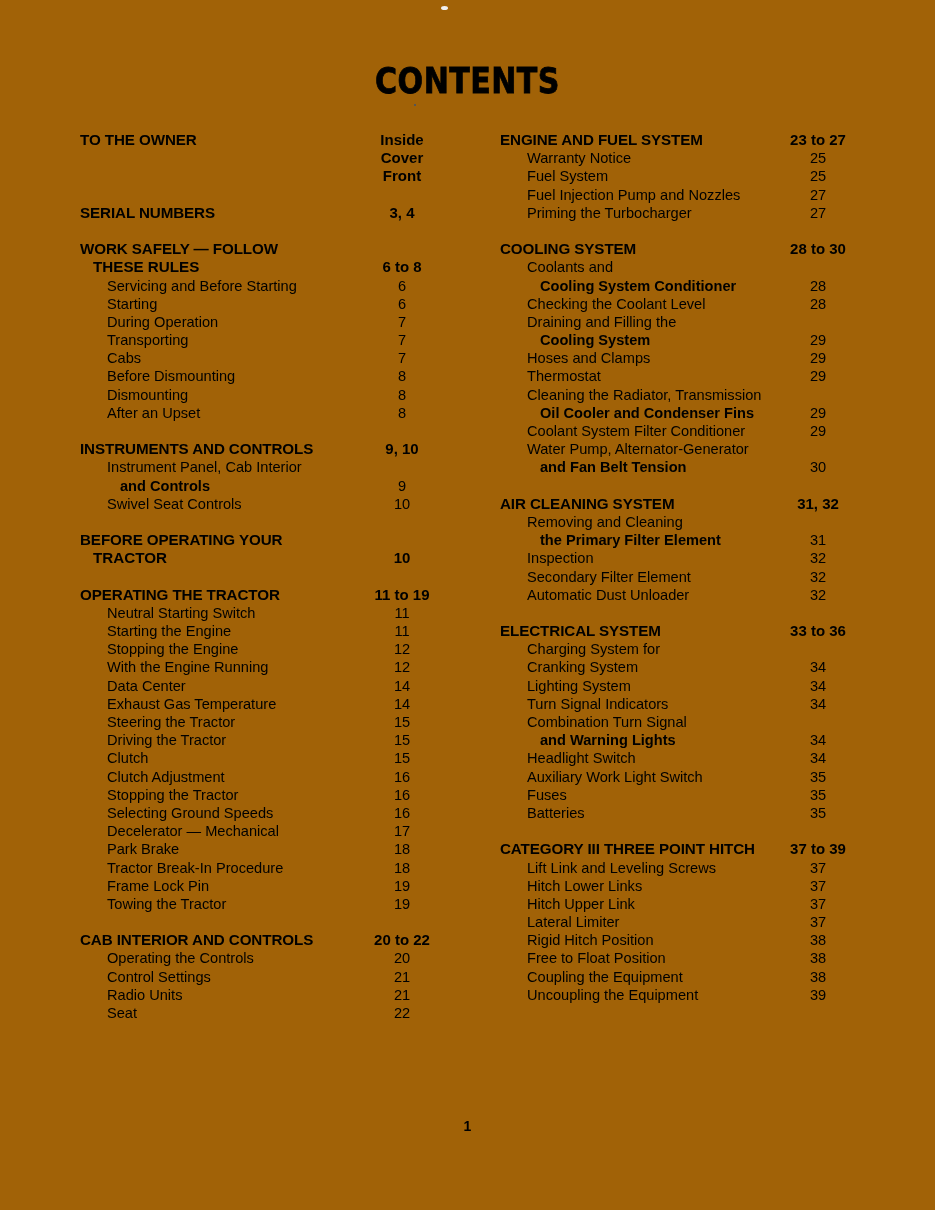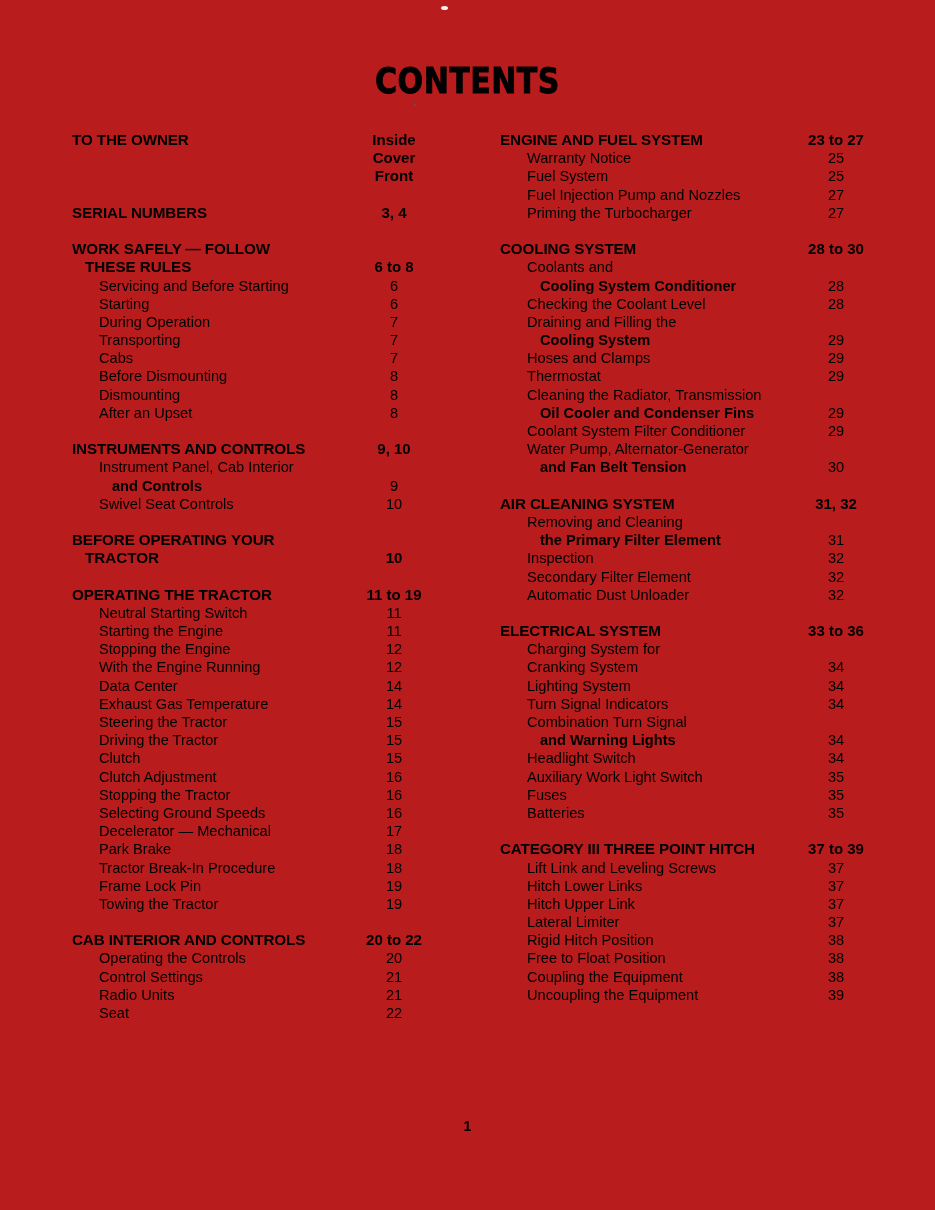--- a/index.html
+++ b/index.html
@@ -12,21 +12,21 @@
     height: 1210px;
     position: relative;
     font-family: "Liberation Sans", sans-serif;
     color: #000000;
     overflow: hidden;
   }
 
   .page {
     position: absolute;
     inset: 0;
-    background: #b91c1c;
+    background: #a16207;
     padding-left: 32px;
   }
 
   
   .scan-speck {
     position: absolute;
     left: 441px;
     top: 6px;
     width: 7px;
     height: 4px;
@@ -62,21 +62,21 @@
     position: absolute;
     top: 131px;
     left: 0;
     width: 935px;
   }
 
   .col {
     position: absolute;
     top: 0;
   }
-  .col-left  { left: 72px;  width: 352px; }
+  .col-left  { left: 80px;  width: 352px; }
   .col-right { left: 500px; width: 358px; }
 
   .row {
     position: relative;
     height: 18.2px;
     line-height: 18.2px;
     white-space: nowrap;
   }
   .row.spacer { height: 18.2px; }
 
@@ -110,21 +110,21 @@
   }
 
   .pg {
     position: absolute;
     top: 0;
     font-size: 14.6px;
     text-align: center;
     white-space: nowrap;
   }
   .col-left .pg  { left: 282px; width: 80px; }
-  .col-right .pg { left: 293px; width: 86px; text-align: center; }
+  .col-right .pg { left: 275px; width: 86px; text-align: center; }
   .pg.bold { font-weight: bold; font-size: 15px; }
 
   .folio {
     position: absolute;
     top: 1118px;
     left: 0;
     width: 935px;
     text-align: center;
     font-size: 14px;
     font-weight: bold;

